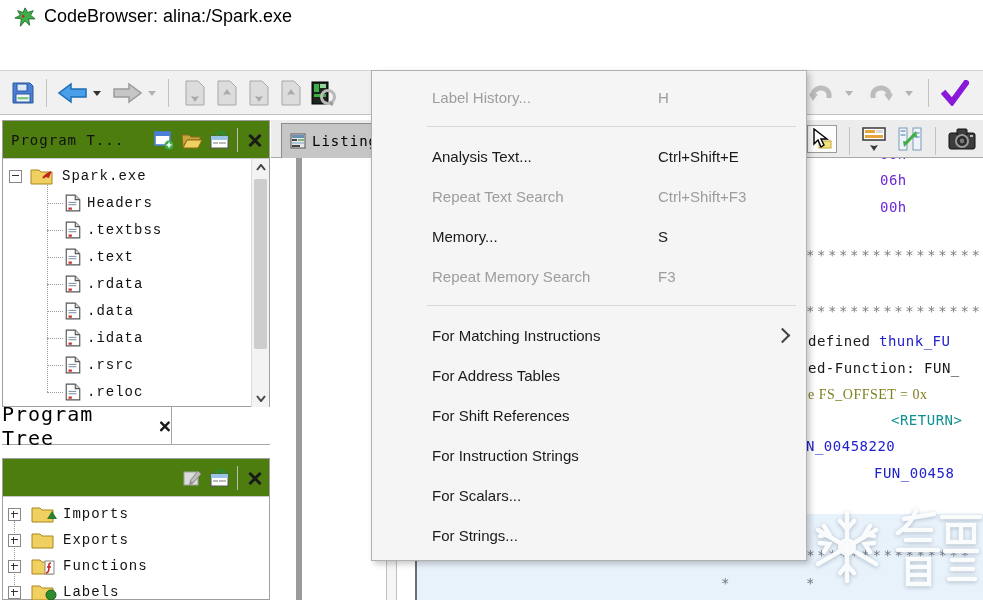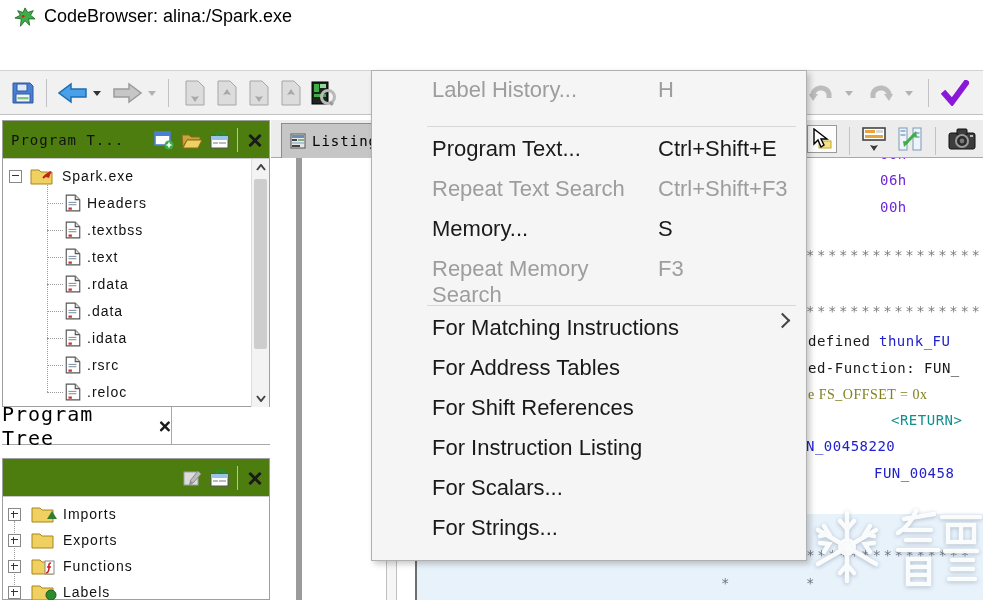--- a/index.html
+++ b/index.html
@@ -23,21 +23,21 @@
       border-right:4px solid transparent;border-top:5px solid #333;}
   .dd.dis{border-top-color:#b2b2b2;}
   
   .panel{position:absolute;background:#fff;border:1px solid #9f9f9f;box-sizing:border-box;}
   .phead{height:37px;background:#4d7c0f;border-bottom:1px solid #cacaca;display:flex;
          align-items:center;font-family:"DejaVu Sans Mono",monospace;font-size:14px;color:#111;}
   .phead .spacer{flex:1;}
   .hicon{width:24px;height:22px;display:flex;align-items:center;justify-content:center;margin:0 2px;}
   .hsep{width:1px;height:24px;background:#bbb;margin:0 3px;}
   .ptitle{margin-left:8px;letter-spacing:1px;white-space:nowrap;}
-  .tree{position:relative;font-family:Liberation Sans, sans-serif;font-size:14px;color:#111;height:100%;}
+  .tree{position:relative;font-family:Liberation Mono, monospace;font-size:14px;color:#111;height:100%;}
   .trow{position:absolute;display:flex;align-items:center;height:26px;white-space:nowrap;}
   .expander{width:11px;height:11px;border:1px solid #888;background:#fff;position:relative;flex:none;}
   .expander::before{content:"";position:absolute;left:2px;right:2px;top:4px;height:1px;background:#333;}
   .expander.plus::after{content:"";position:absolute;top:2px;bottom:2px;left:4px;width:1px;background:#333;}
   .dotv{position:absolute;border-left:1px dotted #9a9a9a;width:0;}
   .doth{position:absolute;border-top:1px dotted #9a9a9a;height:0;}
   .tlabel{margin-left:6px;letter-spacing:1px;}
   
   .sbar{position:absolute;right:0;top:0;bottom:0;width:17px;background:#f3f3f3;border-left:1px solid #dcdcdc;}
   .sbtn{position:absolute;left:0;width:17px;height:17px;display:flex;align-items:center;justify-content:center;}
@@ -64,21 +64,21 @@
       white-space:pre;z-index:1;}
   .green{color:#6d28d9;}  .blue{color:#2222cc;}  .teal{color:#0d9090;}
   .olive{color:#808020;font-family:Liberation Serif, serif;}  .black{color:#1a1a1a;}
   .stars{color:#7d7d7d;letter-spacing:2.6px;}
   .stars2{color:#6e7480;letter-spacing:2.6px;}
   .watermark{position:absolute;left:812px;top:503px;z-index:3;
              filter:drop-shadow(0 1px 2px rgba(90,110,130,.45));}
   
   .menu{position:absolute;left:371px;top:70px;width:436px;background:#f5f5f5;border:1px solid #b0b0b0;
         box-shadow:3px 3px 6px rgba(0,0,0,.22);z-index:10;box-sizing:border-box;padding:6px 0 5px;}
-  .mi{height:40px;display:flex;align-items:flex-start;padding:0 18px 0 60px;font-size:22px;color:#1a1a1a;}
+  .mi{height:40px;display:flex;align-items:center;padding:0 18px 0 60px;font-size:15px;color:#1a1a1a;}
   .mi .lbl{flex:1;}
   .mi .sc{width:130px;text-align:left;}
   .mi.dis{color:#9d9d9d;}
   .msep{height:1px;background:#d8d8d8;margin:9px 10px 9px 55px;}
   .subarrow{width:9px;height:9px;border-right:2px solid #444;border-top:2px solid #444;
             transform:rotate(45deg);margin-left:6px;flex:none;}
   
   .xicon{position:relative;width:14px;height:14px;}
   .xicon::before,.xicon::after{content:"";position:absolute;left:-1px;top:6px;width:16px;height:3px;background:#1a1a1a;border-radius:1px;}
   .xicon::before{transform:rotate(45deg);}  .xicon::after{transform:rotate(-45deg);}
@@ -503,21 +503,21 @@
     </div>
   </div>
 
   <div class="menu">
     <div class="mi dis">
       <span class="lbl">Label History...</span>
         <span class="sc">H</span>
     </div>
     <div class="msep"></div>
     <div class="mi">
-      <span class="lbl">Program Text...</span>
+      <span class="lbl">Analysis Text...</span>
         <span class="sc">Ctrl+Shift+E</span>
     </div>
     <div class="mi dis">
       <span class="lbl">Repeat Text Search</span>
         <span class="sc">Ctrl+Shift+F3</span>
     </div>
     <div class="mi">
       <span class="lbl">Memory...</span>
         <span class="sc">S</span>
     </div>
@@ -530,21 +530,21 @@
       <span class="lbl">For Matching Instructions</span>
         <span class="subarrow"></span>
     </div>
     <div class="mi">
       <span class="lbl">For Address Tables</span>
     </div>
     <div class="mi">
       <span class="lbl">For Shift References</span>
     </div>
     <div class="mi">
-      <span class="lbl">For Instruction Listing</span>
+      <span class="lbl">For Instruction Strings</span>
     </div>
     <div class="mi">
       <span class="lbl">For Scalars...</span>
     </div>
     <div class="mi">
       <span class="lbl">For Strings...</span>
     </div>
   </div>
 
 </div>

